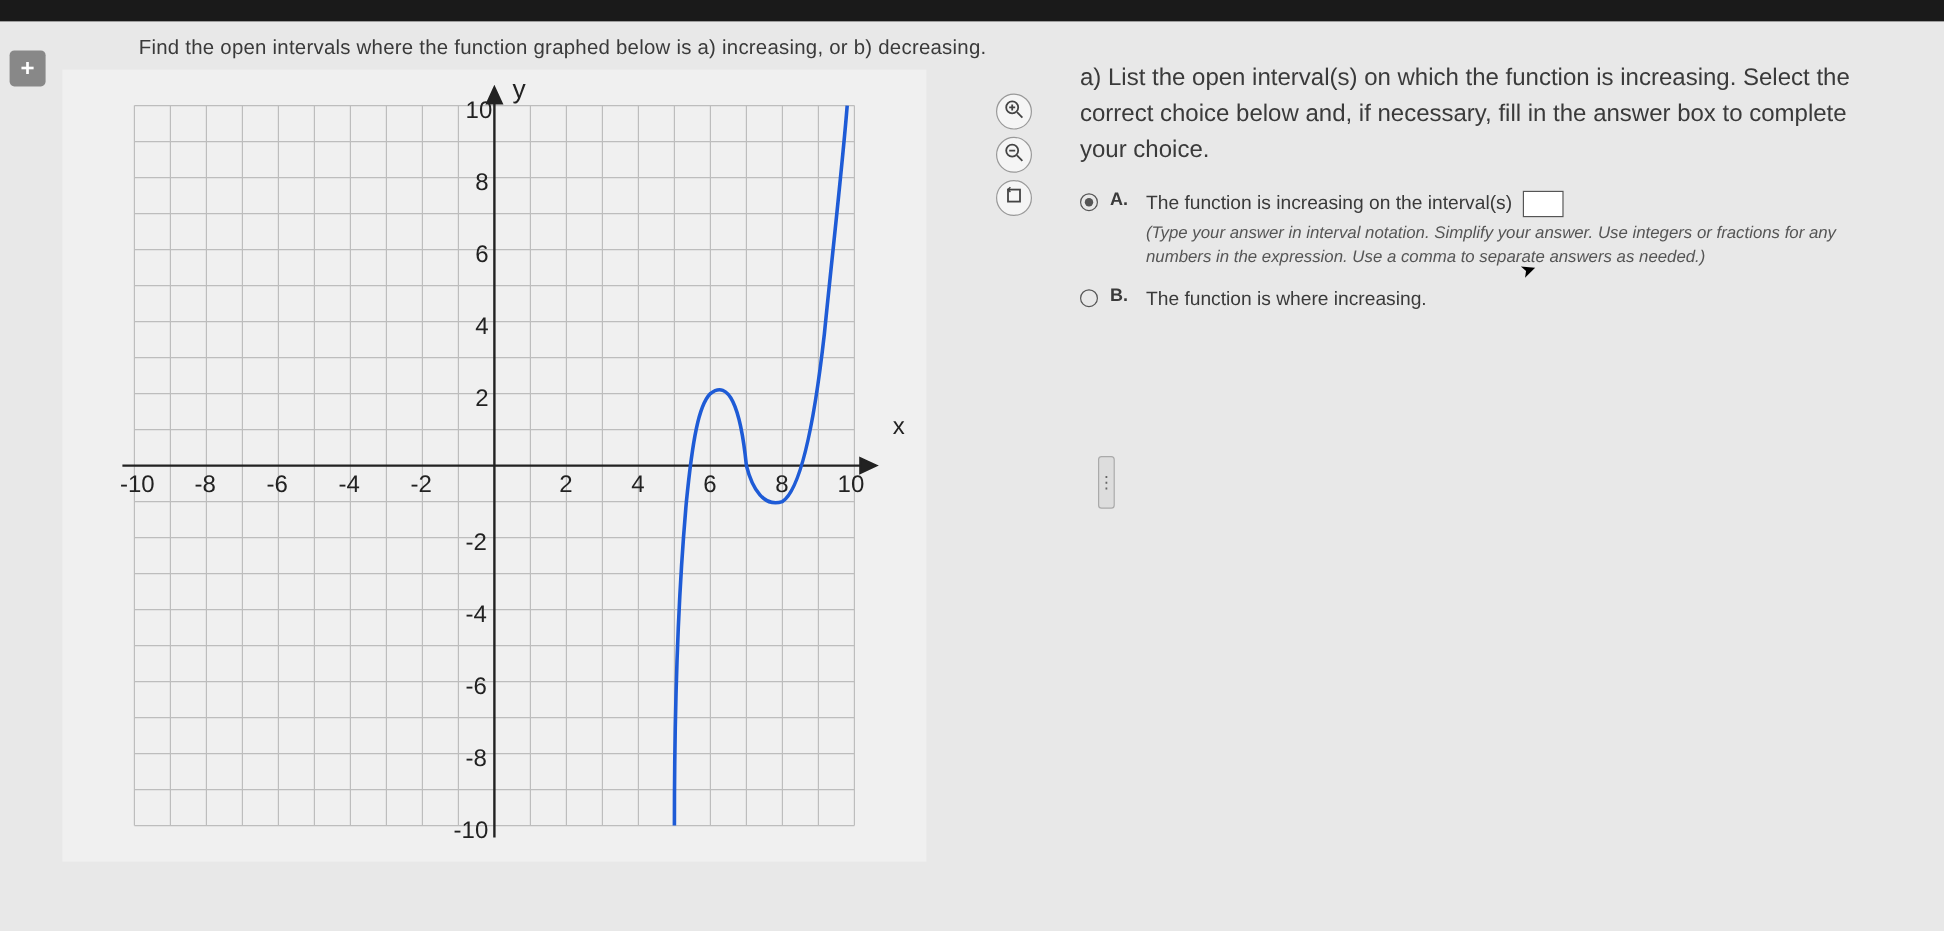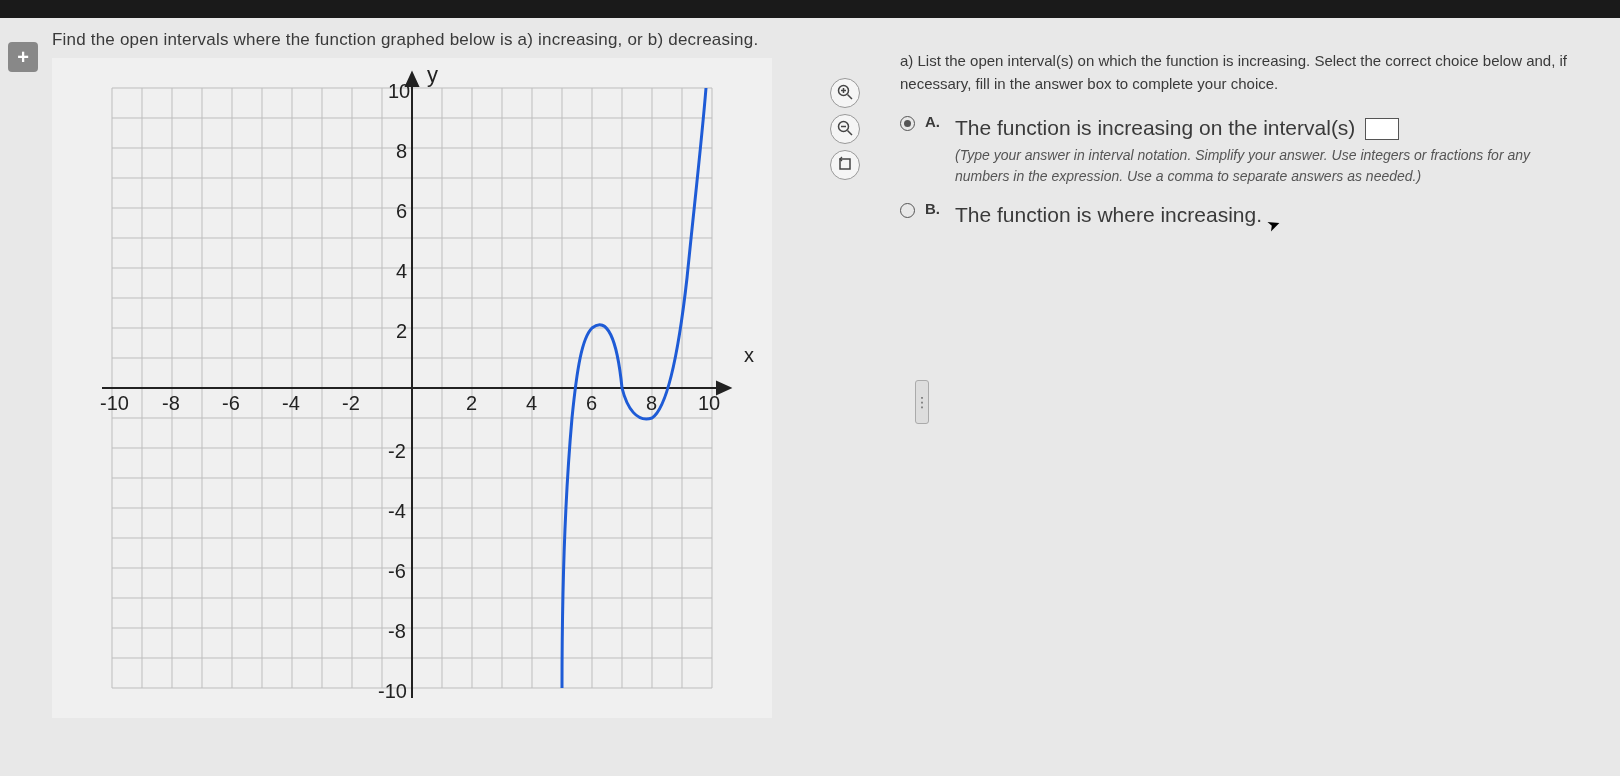--- a/index.html
+++ b/index.html
@@ -32,20 +32,21 @@
       display: flex;
       align-items: center;
       justify-content: center;
       color: #fff;
       font-size: 20px;
       font-weight: bold;
     }
     .left-panel {
       width: 810px;
       padding-left: 40px;
+      text-align: right;
     }
     .question-text {
       color: #3a3a3a;
       font-size: 17px;
       margin-bottom: 8px;
       letter-spacing: 0.2px;
     }
     .graph-container {
       position: relative;
       width: 720px;
@@ -76,21 +77,21 @@
       cursor: pointer;
       color: #444;
       font-size: 15px;
     }
     .right-panel {
       flex: 1;
       padding: 20px 40px 0 40px;
       color: #3a3a3a;
     }
     .part-prompt {
-      font-size: 15px;
+      font-size: 20px;
       line-height: 1.5;
       margin-bottom: 18px;
     }
     .choice-row {
       display: flex;
       align-items: flex-start;
       margin-bottom: 14px;
       gap: 10px;
     }
     .radio {
@@ -112,21 +113,21 @@
       background: #555;
       top: 2.5px;
       left: 2.5px;
     }
     .choice-letter {
       font-weight: bold;
       font-size: 15px;
       min-width: 20px;
     }
     .choice-text {
-      font-size: 21px;
+      font-size: 16px;
       line-height: 1.45;
     }
     .answer-box {
       display: inline-block;
       width: 34px;
       height: 22px;
       border: 1px solid #555;
       background: #fff;
       vertical-align: middle;
       margin-left: 4px;

